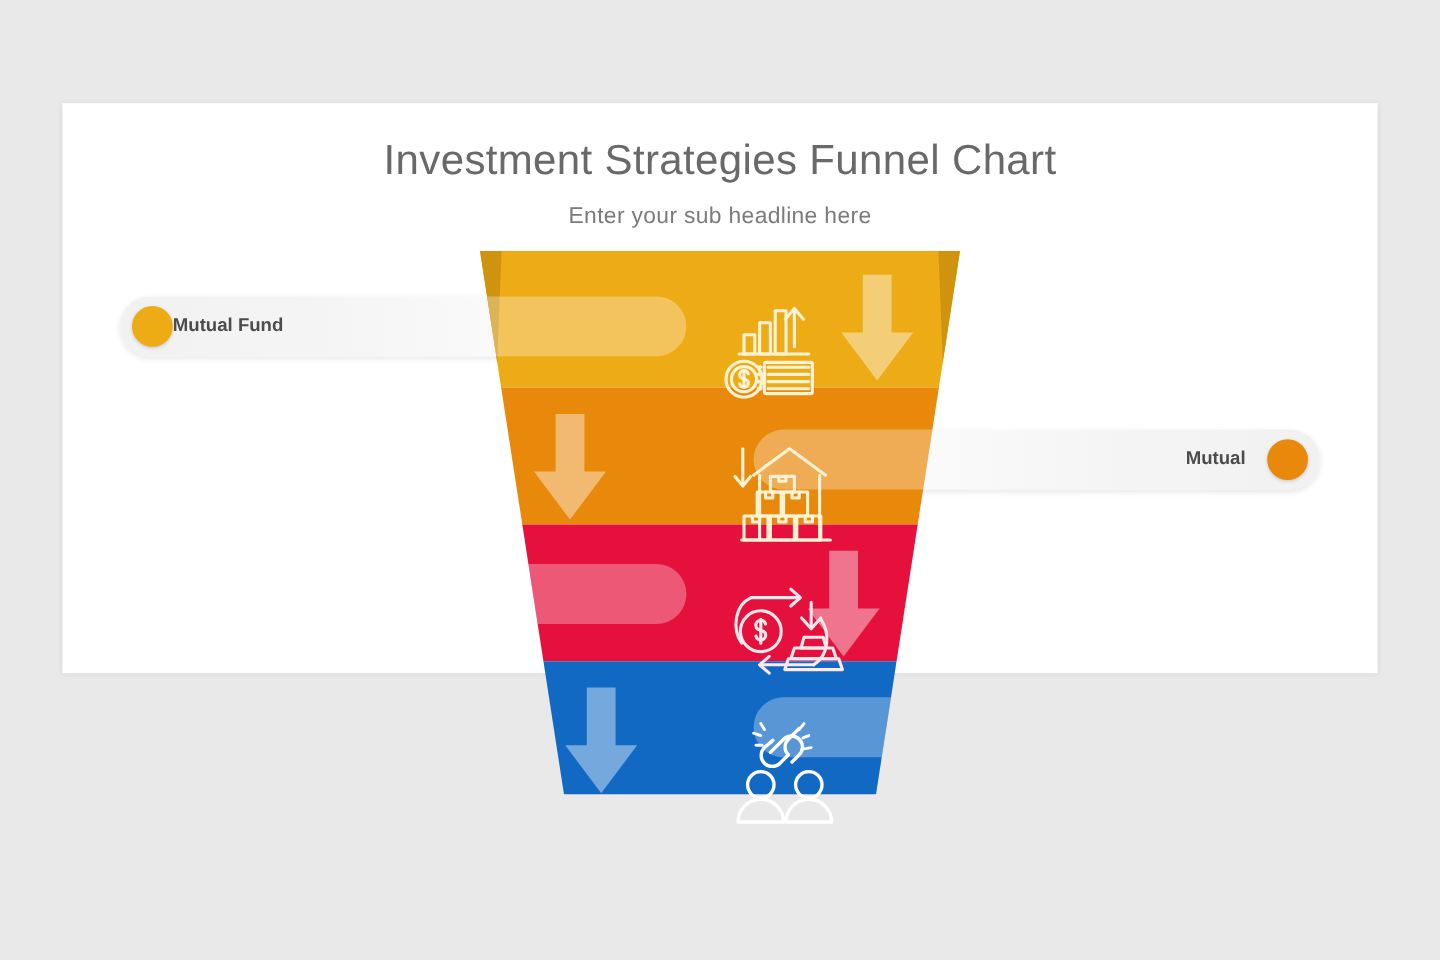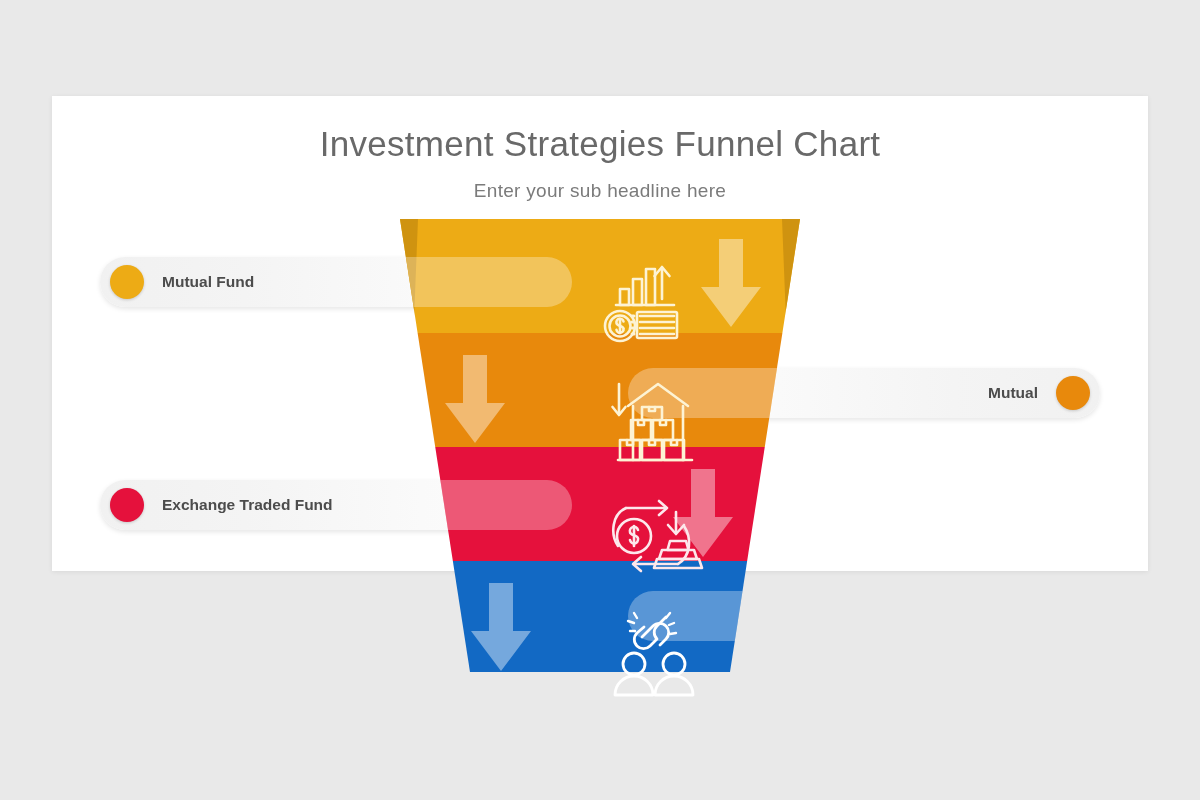--- a/index.html
+++ b/index.html
@@ -10,21 +10,21 @@
     width: 1200px;
     height: 800px;
     background: #e9e9e9;
     font-family: "Liberation Sans", sans-serif;
     overflow: hidden;
   }
 
   #slide-card {
     position: absolute;
     left: 52px;
-    top: 96px;
+    top: 86px;
     width: 1096px;
     height: 475px;
     background: #ffffff;
     box-shadow: 0 1px 5px rgba(0,0,0,0.07);
   }
 
   #page-title {
     position: absolute;
     left: 0;
     top: 28px;
@@ -79,21 +79,21 @@
     border-radius: 50%;
     flex: none;
     box-shadow: 0 1px 3px rgba(0,0,0,0.18);
   }
   .conn-label {
     font-size: 15.5px;
     font-weight: bold;
     color: #4c4c4c;
     white-space: nowrap;
   }
-  .connector.left .conn-label { margin-left: 18px; }
+  .connector.left .conn-label { }
   .connector.right .conn-label { margin-right: 18px; }
 
   
   #funnel-wrap {
     position: absolute;
     left: 0;
     top: 0;
     width: 100%;
     height: 100%;
     z-index: 3;
@@ -112,24 +112,20 @@
   <div class="connector left" style="top:161px;">
     <span class="conn-dot" style="background: rgb(237, 171, 21);"></span>
     <span class="conn-label">Mutual Fund</span>
   </div>
 
   <div class="connector right" style="top:272px;">
     <span class="conn-dot" style="background: rgb(232, 137, 12);"></span>
     <span class="conn-label">Mutual</span>
   </div>
 
-  <div class="connector left" style="top:384px;">
-    <span class="conn-dot" style="background: rgb(229, 17, 60);"></span>
-    <span class="conn-label">Exchange Traded Fund</span>
-  </div>
 
 
   <div id="funnel-wrap">
     <svg id="funnel-svg" width="1096" height="612" viewBox="0 0 1096 612" xmlns="http://www.w3.org/2000/svg">
       <defs>
         <clipPath id="clipSeg0">
             <rect x="0" y="123" width="1096" height="114"></rect>
           </clipPath>
         <clipPath id="clipSeg1">
             <rect x="0" y="237" width="1096" height="114"></rect>

